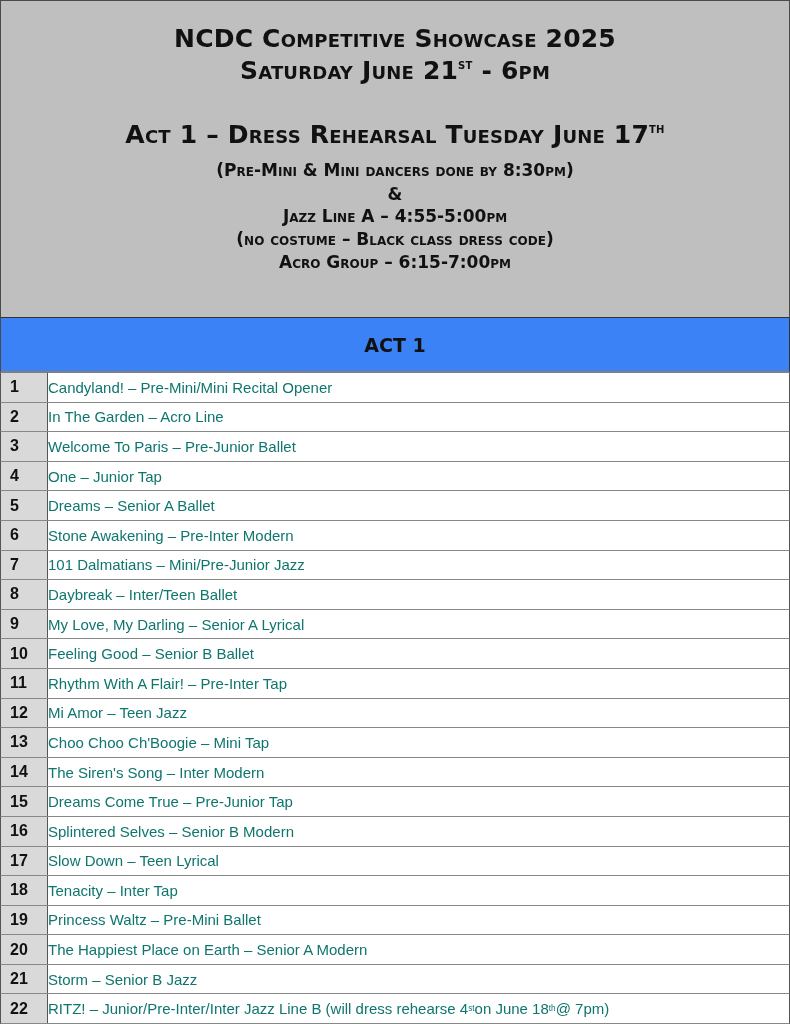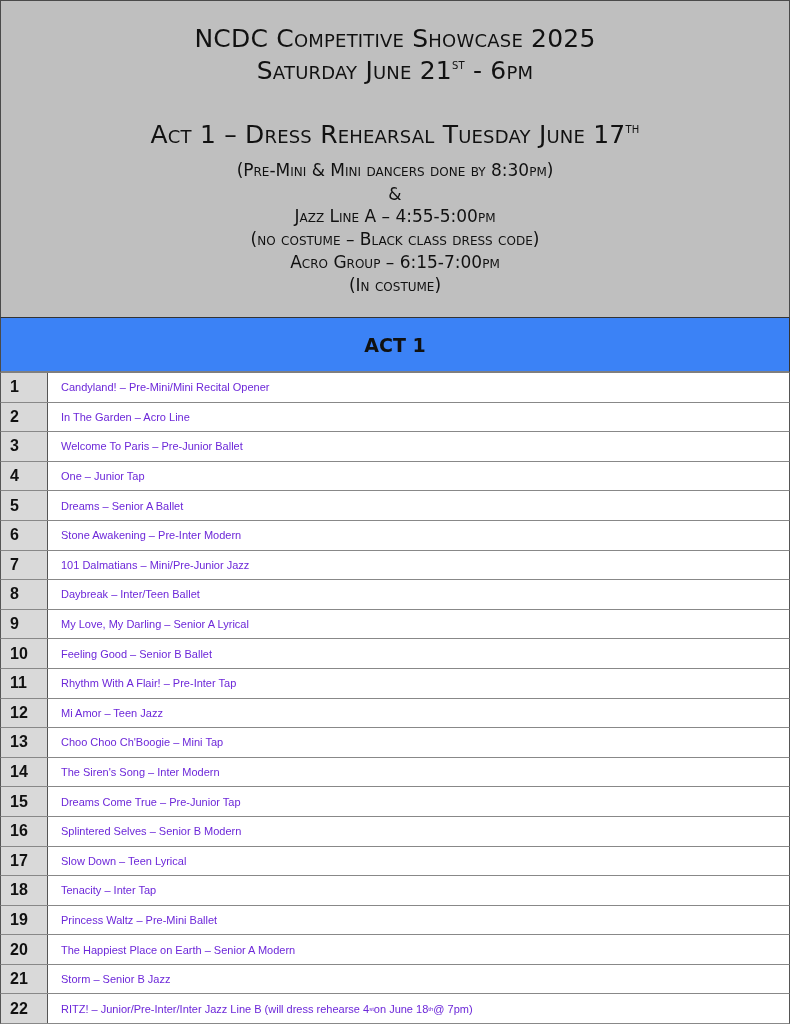--- a/index.html
+++ b/index.html
@@ -2,21 +2,21 @@
 <html><head>
 <meta charset="utf-8">
 <style>
   html, body { margin:0; padding:0; }
   body { width:790px; height:1024px; overflow:hidden; background:#ffffff; font-family:"Liberation Sans", sans-serif; }
   .page { position:relative; width:790px; height:1024px; box-sizing:border-box; }
   .header {
     position:absolute; left:0; top:0; width:790px; height:318px; box-sizing:border-box;
     background:#bfbfbf; border:1px solid #4a4a4a; border-bottom:1.5px solid #333;
     text-align:center; color:#111;
-    font-family:"DejaVu Sans", sans-serif; font-weight:normal; font-variant:small-caps;
+    font-family:"DejaVu Sans", sans-serif; font-weight:bold; font-variant:small-caps;
   }
   .h-title { position:absolute; left:0; right:0; font-size:25px; letter-spacing:0.2px; line-height:28px; }
   .h-line { position:absolute; left:0; right:0; font-size:17px; line-height:22px; }
   sup { font-size:0.55em; vertical-align:0.75em; line-height:0; }
   .act-band {
     position:absolute; left:0; top:318px; width:790px; height:55px; box-sizing:border-box;
     background:#3b82f6; border-left:1px solid #4a4a4a; border-right:1.5px solid #333;
     border-bottom:2px solid #7f7f7f;
     display:flex; align-items:center; justify-content:center;
     font-family:"DejaVu Sans", sans-serif; font-weight:bold; font-size:19px; color:#111;
@@ -25,38 +25,37 @@
   .row {
     display:flex; height:29.6px; box-sizing:border-box;
     border-bottom:1.5px solid #888; border-left:1px solid #555; border-right:1.5px solid #555;
   }
   .num {
     width:47px; flex:0 0 47px; background:#d9d9d9; border-right:1px solid #555;
     display:flex; align-items:center; padding-left:9px; box-sizing:border-box;
     font-family:"Liberation Sans", sans-serif; font-weight:bold; font-size:16px; color:#111;
   }
   .title {
-    flex:1; display:flex; align-items:center; padding-left:13px; box-sizing:border-box;
-    font-family:"Liberation Sans", sans-serif; font-size:11px; color:#6d28d9; white-space:nowrap; overflow:hidden;
+    flex:1; display:flex; align-items:center; padding-left:0; box-sizing:border-box;
+    font-family:"Liberation Sans", sans-serif; font-size:15px; color:#0f766e; white-space:nowrap; overflow:hidden;
   }
 </style>
 </head>
 <body>
 
 <div class="page">
   <div class="header">
     <div class="h-title" style="top:24px;">NCDC Competitive Showcase 2025</div>
     <div class="h-title" style="top:56px;"><span>Saturday June 21</span><sup>st</sup><span> - 6pm</span></div>
     <div class="h-title" style="top:120px;"><span>Act 1 – Dress Rehearsal Tuesday June 17</span><sup>th</sup></div>
     <div class="h-line" style="top:158px;">(Pre-Mini &amp; Mini dancers done by 8:30pm)</div>
     <div class="h-line" style="top:182px;">&amp;</div>
     <div class="h-line" style="top:204px;">Jazz Line A – 4:55-5:00pm</div>
     <div class="h-line" style="top:227px;">(no costume – Black class dress code)</div>
     <div class="h-line" style="top:250px;">Acro Group – 6:15-7:00pm</div>
-    <div class="h-line" style="top:273px;">(In costume)</div>
   </div>
 
   <div class="act-band">ACT 1</div>
 
   <div class="rows">
     <div class="row">
         <div class="num">1</div>
         <div class="title">Candyland! – Pre-Mini/Mini Recital Opener</div>
       </div>
     <div class="row">

